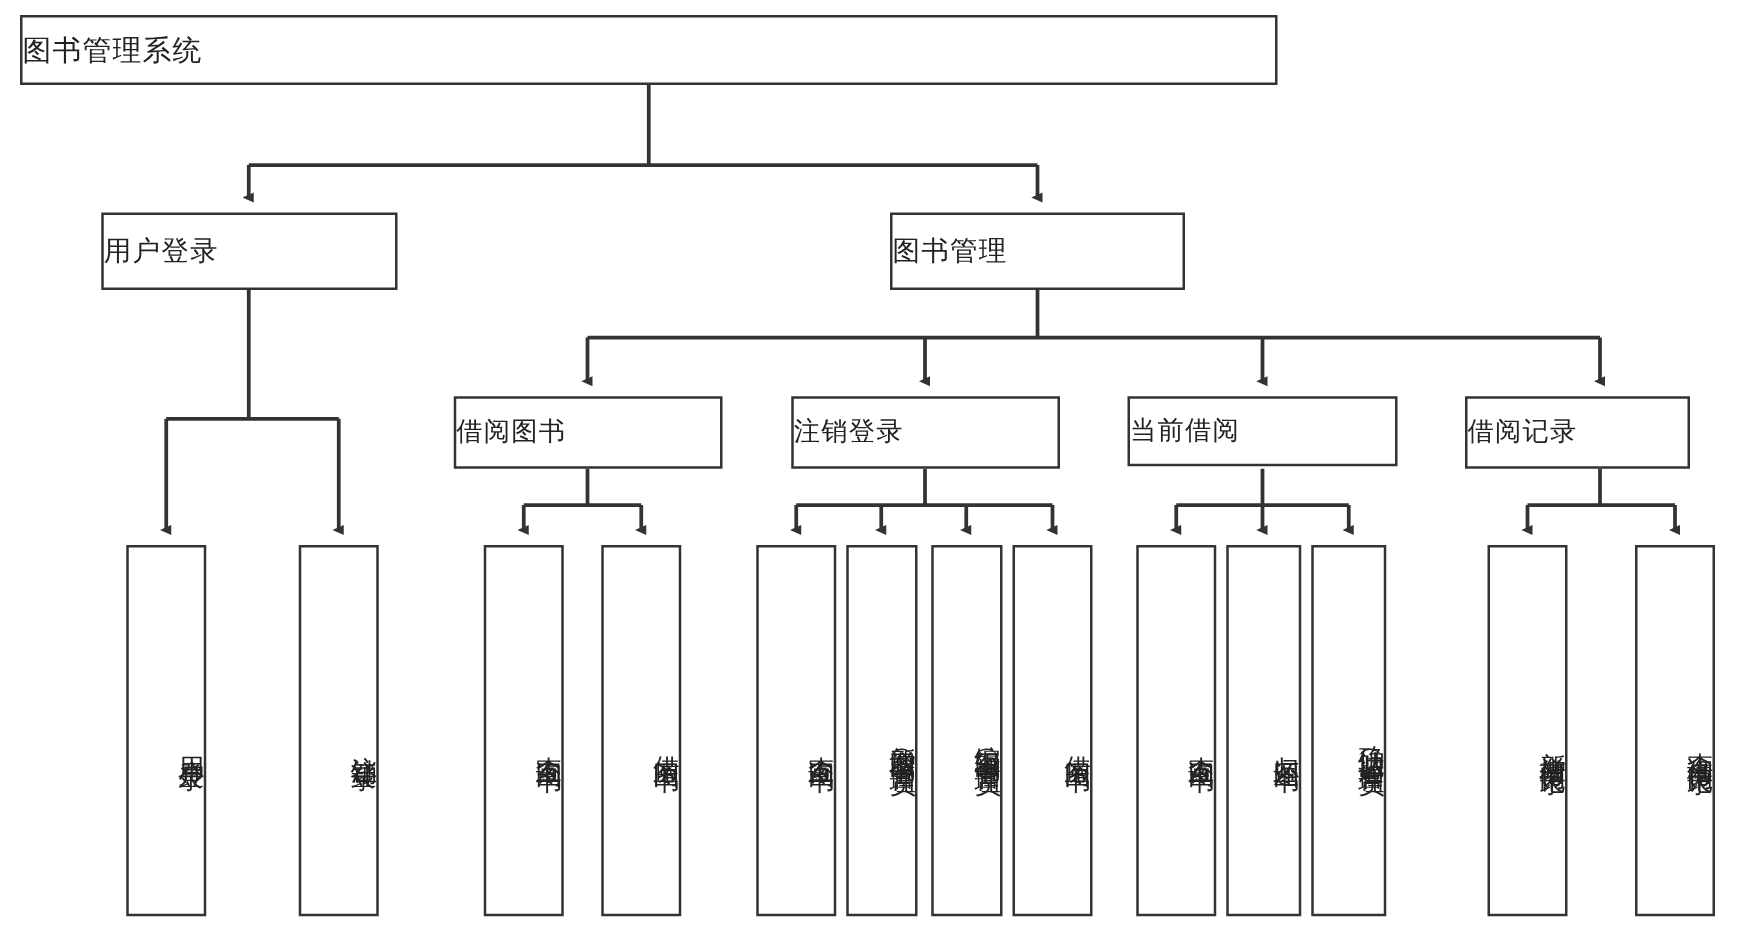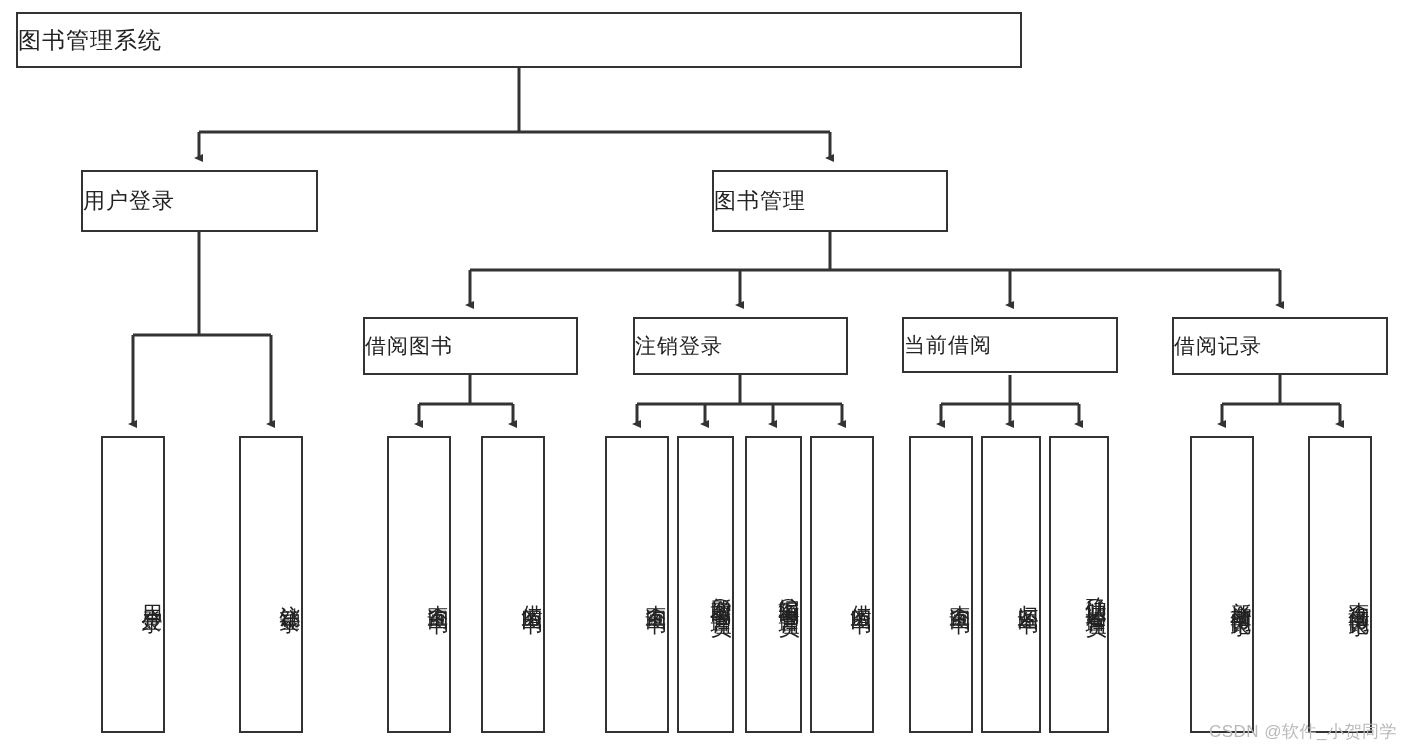--- a/index.html
+++ b/index.html
@@ -136,21 +136,21 @@
 
   <div class="node level3" style="left:363px; top:317px; width:215px; height:58px;">
     <span>借阅图书</span>
   </div>
   <div class="node level3" style="left:633px; top:317px; width:215px; height:58px;">
     <span>注销登录</span>
   </div>
   <div class="node level3" style="left:902px; top:317px; width:216px; height:56px;">
     <span>当前借阅</span>
   </div>
-  <div class="node level3" style="left:1172px; top:317px; width:216px; height:58px;">
+  <div class="node level3" style="left:1172px; top:317px; width:180px; height:58px;">
     <span>借阅记录</span>
   </div>
 
   <div class="node leaf" style="left:101px; top:436px; width:64px; height:297px;">
     <span>用户登录</span>
   </div>
   <div class="node leaf" style="left:239px; top:436px; width:64px; height:297px;">
     <span>注销登录</span>
   </div>
 
@@ -184,15 +184,14 @@
     <span>确认归还（管理员）</span>
   </div>
 
   <div class="node leaf" style="left:1190px; top:436px; width:64px; height:297px;">
     <span>新增借阅记录</span>
   </div>
   <div class="node leaf" style="left:1308px; top:436px; width:64px; height:297px;">
     <span>查询借阅记录</span>
   </div>
 
-  <div class="watermark">CSDN @软件_小贺同学</div>
 
 </div>
 
 </body></html>

